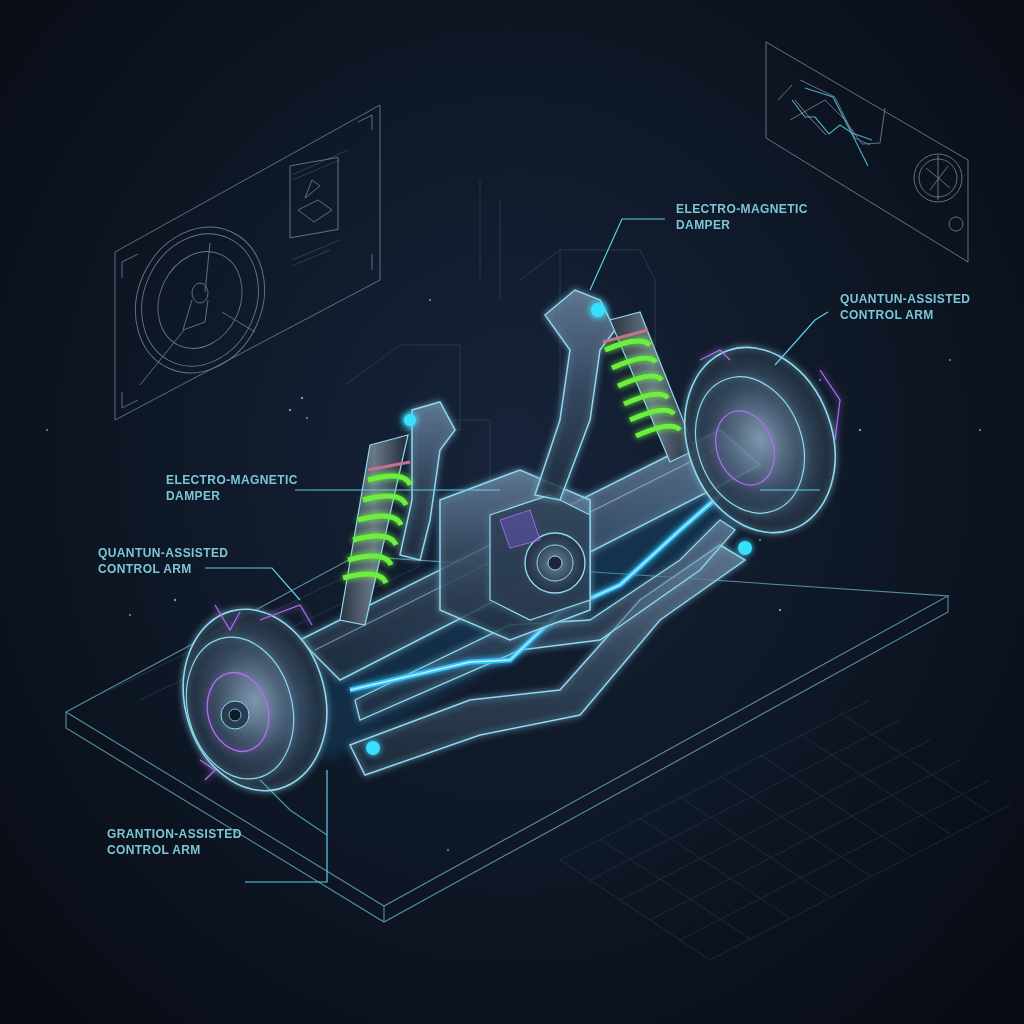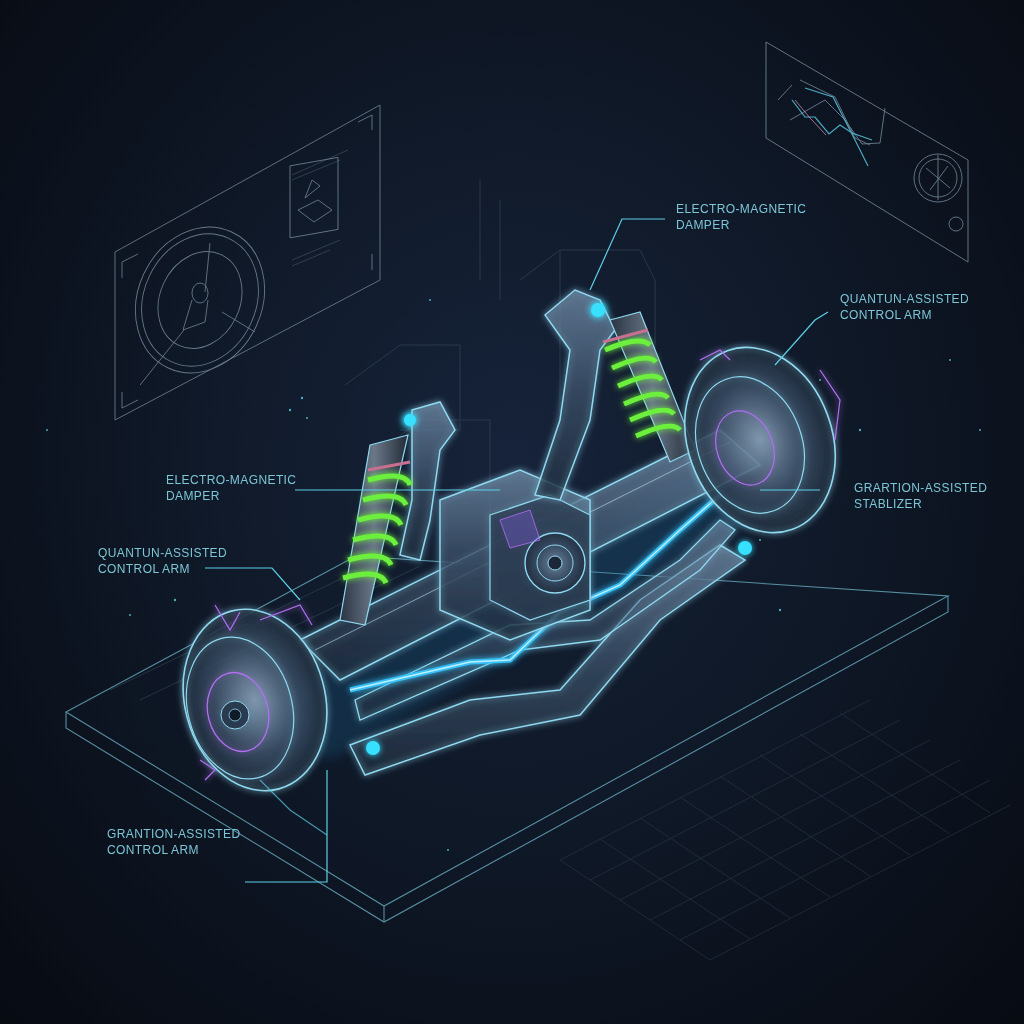--- a/index.html
+++ b/index.html
@@ -2,21 +2,21 @@
 <html><head>
 <meta charset="utf-8">
 <style>
   html, body { margin:0; padding:0; }
   body {
     width:1024px; height:1024px; overflow:hidden;
     background: radial-gradient(ellipse at 50% 45%, #16233a 0%, #101a2a 40%, #0b111c 75%, #070b12 100%);
     font-family: "Liberation Sans", sans-serif;
     position:relative;
   }
-  .stage { position:absolute; left:0; top:0; width:1024px; height:728px; }
+  .stage { position:absolute; left:0; top:0; width:1024px; height:728px;font-weight:bold; }
   .callout {
     position:absolute;
     color:#7cc6d6;
     font-family: "Liberation Sans", sans-serif;
     font-size:12px;
     line-height:16px;
     letter-spacing:0.4px;
     text-transform:uppercase;
     white-space:nowrap;
   }
@@ -220,24 +220,20 @@
 
   
   <div class="callout" style="left:676px; top:201px;">
     <span>ELECTRO-MAGNETIC</span>
     <span>DAMPER</span>
   </div>
   <div class="callout" style="left:840px; top:291px;">
     <span>QUANTUN-ASSISTED</span>
     <span>CONTROL ARM</span>
   </div>
-  <div class="callout" style="left:854px; top:480px;">
-    <span>GRARTION-ASSISTED</span>
-    <span>STABLIZER</span>
-  </div>
   <div class="callout" style="left:166px; top:472px;">
     <span>ELECTRO-MAGNETIC</span>
     <span>DAMPER</span>
   </div>
   <div class="callout" style="left:98px; top:545px;">
     <span>QUANTUN-ASSISTED</span>
     <span>CONTROL ARM</span>
   </div>
   <div class="callout" style="left:107px; top:826px;">
     <span>GRANTION-ASSISTED</span>

